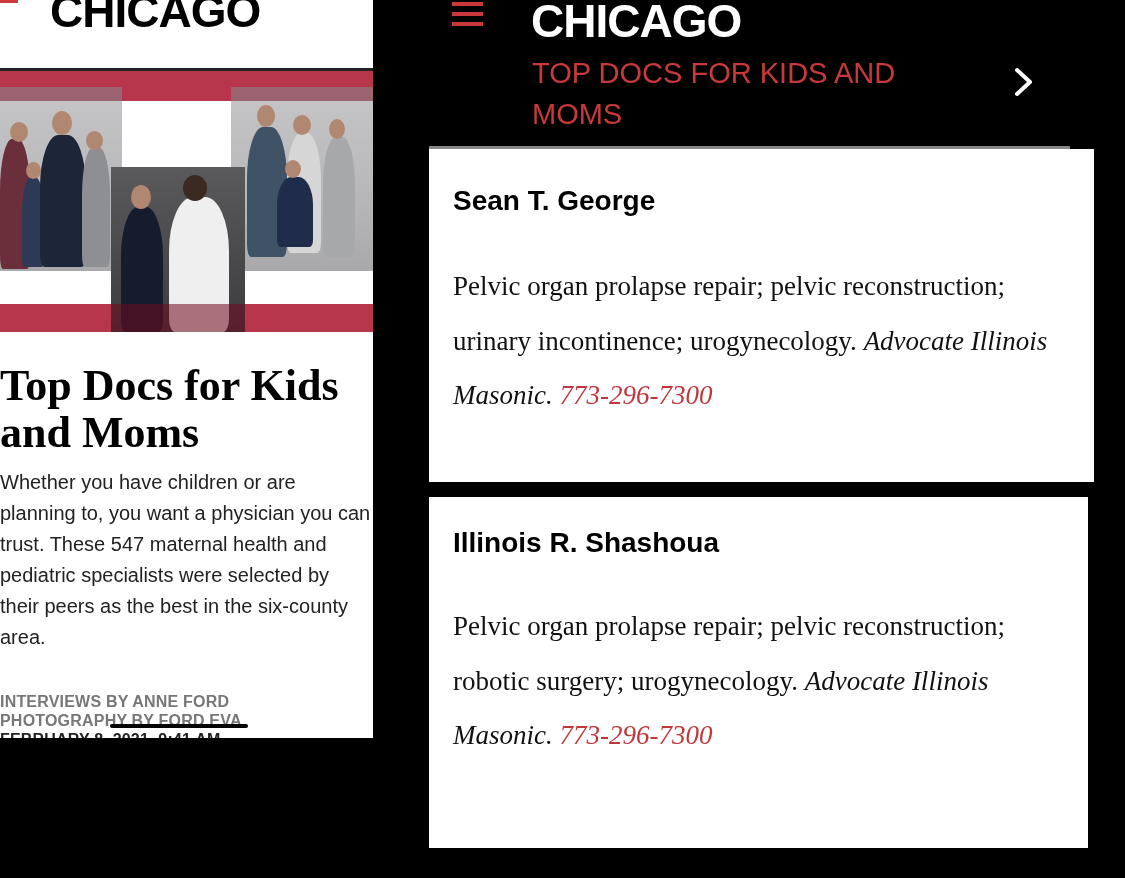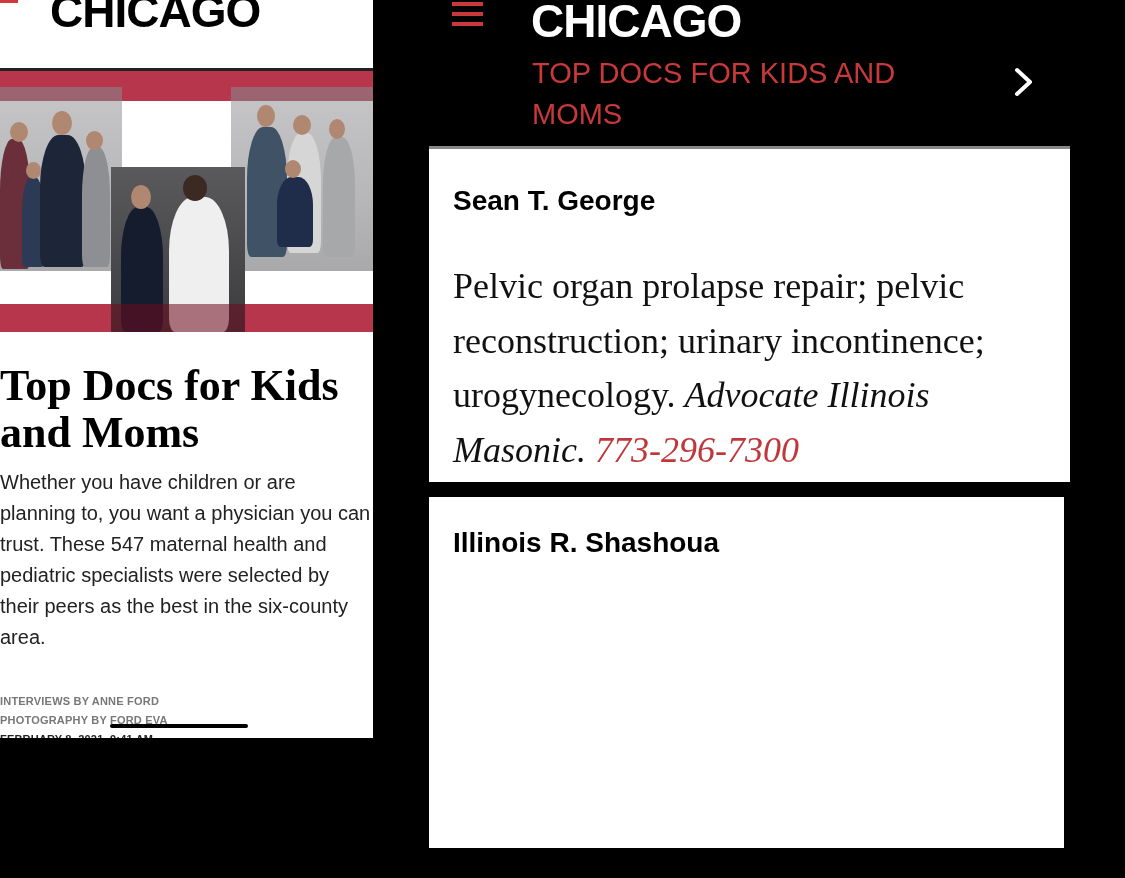--- a/index.html
+++ b/index.html
@@ -45,52 +45,52 @@
     position: absolute; left: 0; top: 362px; width: 372px;
     font-family: "Liberation Serif", serif; font-weight: 700; font-size: 44px; line-height: 47px;
     color: #000;
   }
   .left-desc {
     position: absolute; left: 0; top: 467px; width: 372px;
     font-size: 20px; line-height: 31px; color: #222;
   }
   .credits {
     position: absolute; left: 0; top: 692px; width: 372px;
-    font-size: 11px; font-weight: 700; line-height: 19px; color: #777; letter-spacing: .2px;
+    font-size: 16px; font-weight: 700; line-height: 19px; color: #777; letter-spacing: .2px;
   }
   .credits .date { color: #222; }
   .home-indicator {
     position: absolute; left: 110px; top: 724px; width: 138px; height: 4px;
     border-radius: 3px; background: #000;
   }
   
   .right-header { position: absolute; left: 429px; top: 0; width: 641px; height: 146px; background: #000; }
   .hamburger { position: absolute; left: 23px; top: 2px; width: 31px; height: 26px; cursor: pointer; }
   .hamburger span { display: block; width: 31px; height: 4px; background: #c9393b; margin-bottom: 6px; }
   .right-logo {
     position: absolute; left: 102px; top: -4px; font-size: 46px; font-weight: 700; color: #fff;
     letter-spacing: -1px; line-height: 50px;
   }
   .right-subtitle {
     position: absolute; left: 103px; top: 53px; width: 440px;
     font-size: 29px; line-height: 41px; color: #c9393b; text-transform: uppercase;
   }
   .chevron { position: absolute; left: 582px; top: 64px; width: 26px; height: 36px; cursor: pointer; }
   .header-divider { position: absolute; left: 429px; top: 146px; width: 641px; height: 3px; background: #888; }
-  .card { position: absolute; background: #fff; }
+  .card { position: absolute; background: #fff; padding-left: 24px; }
   .card-1 { left: 429px; top: 149px; width: 641px; height: 333px; }
   .card-2 { left: 429px; top: 497px; width: 635px; height: 351px; }
   .doc-name {
     position: absolute; left: 24px; font-size: 28px; font-weight: 700; color: #000;
   }
   .card-1 .doc-name { top: 36px; }
   .card-2 .doc-name { top: 30px; }
   .doc-desc {
     position: absolute; left: 24px; width: 600px;
-    font-family: "Liberation Serif", serif; font-size: 36px; line-height: 54.5px; color: #111;
+    font-family: "Liberation Serif", serif; font-size: 27px; line-height: 54.5px; color: #111;
   }
   .card-1 .doc-desc { top: 110px; }
   .card-2 .doc-desc { top: 102px; }
   .doc-desc .hospital { font-style: italic; }
   .doc-desc .phone { font-style: italic; color: #c0363a; text-decoration: none; }
 </style>
 </head>
 <body>
 
 <div class="left-panel">
@@ -165,13 +165,18 @@
   <div class="doc-name">Sean T. George</div>
   <div class="doc-desc">
     <span>Pelvic organ prolapse repair; pelvic reconstruction; urinary incontinence; urogynecology.</span>
     <span class="hospital">Advocate Illinois Masonic.</span>
     <a class="phone">773-296-7300</a>
   </div>
 </div>
 
 <div class="card card-2">
   <div class="doc-name">Illinois R. Shashoua</div>
+  <div class="doc-desc">
+    <span>Pelvic organ prolapse repair; pelvic reconstruction; robotic surgery; urogynecology.</span>
+    <span class="hospital">Advocate Illinois Masonic.</span>
+    <a class="phone">773-296-7300</a>
+  </div>
 </div>
 
 </body></html>

